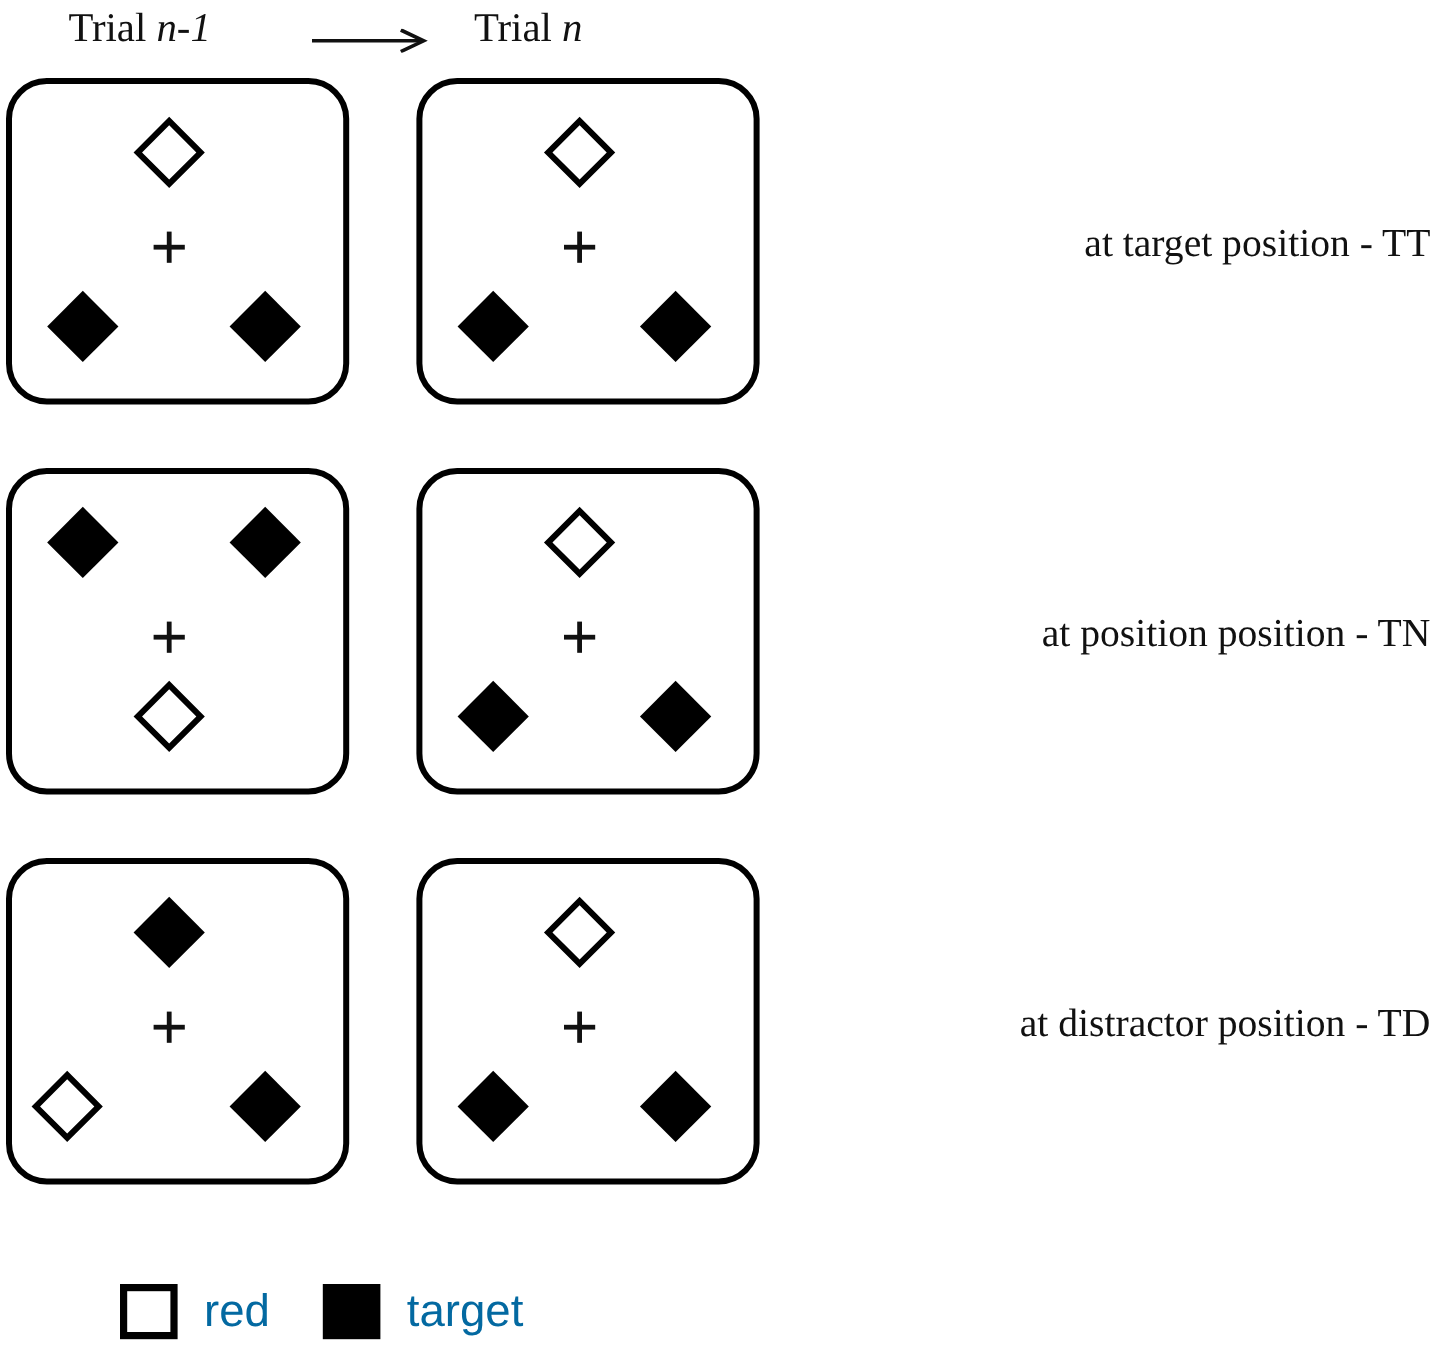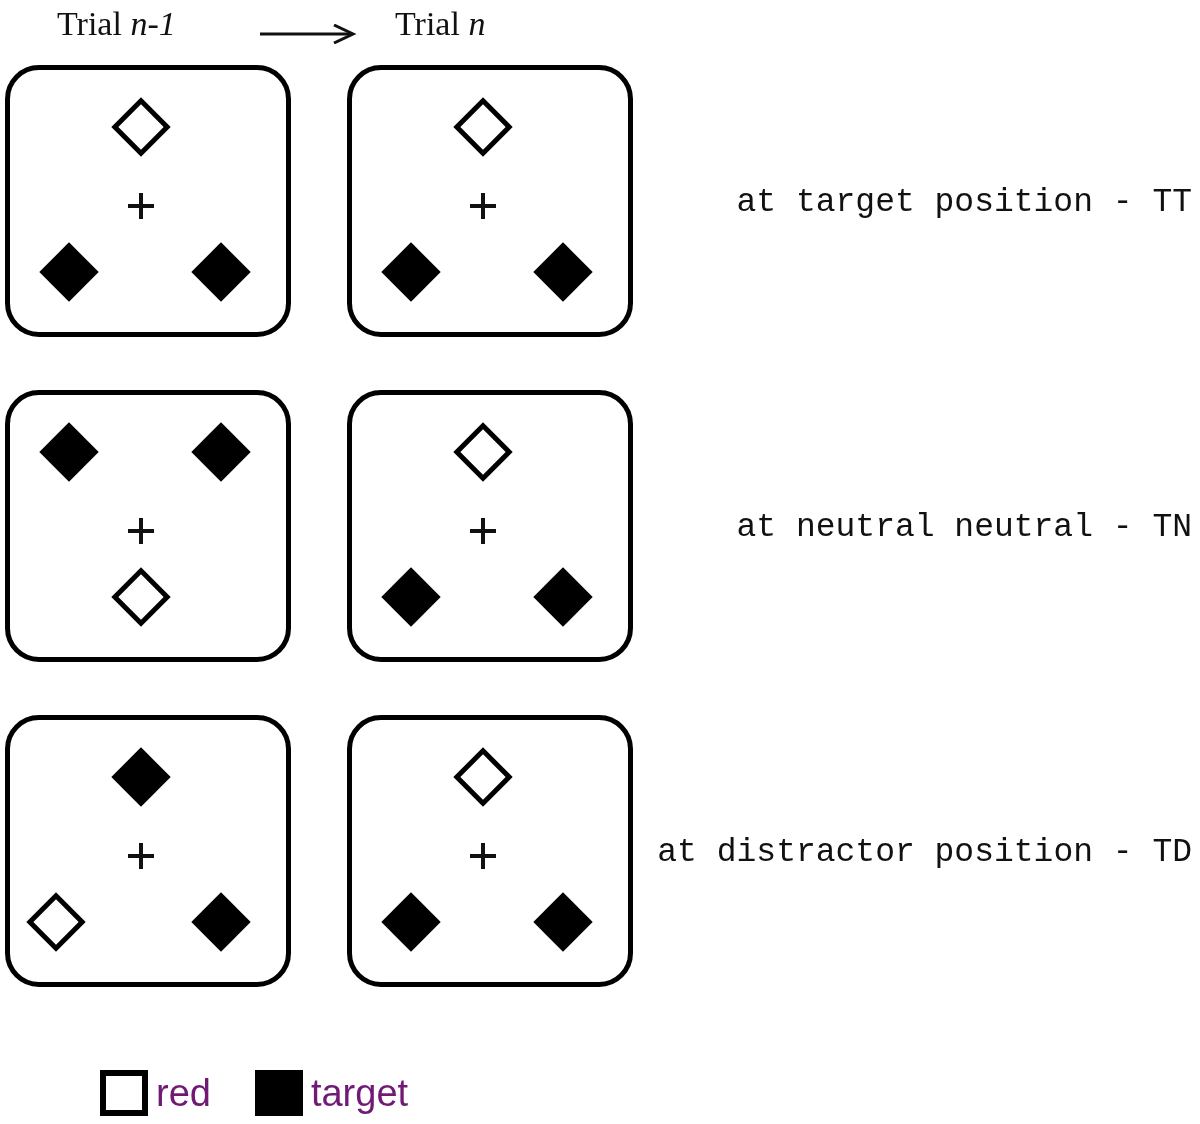--- a/index.html
+++ b/index.html
@@ -104,21 +104,21 @@
   }
   .diamond.open {
     background: #ffffff;
     border: 5px solid #000000;
   }
 
   
   .condition-label {
     position: absolute;
     right: 8px;
-    font-family: Liberation Mono, monospace;
+    font-family: Liberation Serif, serif;
     font-size: 33px;
     line-height: 40px;
     white-space: nowrap;
     text-align: center;
     color: #111;
   }
   #label-tt { top: 183px; }
   #label-tn { top: 508px; }
   #label-td { top: 833px; }
 
@@ -141,22 +141,22 @@
     border: 6px solid #000000;
   }
   .legend-swatch.filled {
     background: #000000;
     border: 0;
   }
   .legend-text {
     font-family: "Liberation Sans", sans-serif;
     font-size: 38px;
     line-height: 46px;
-    color: #701a75;
-    margin-left: 8px;
+    color: #0369a1;
+    margin-left: 22px;
     margin-right: 44px;
     white-space: nowrap;
   }
 </style>
 </head>
 <body>
 
 <div id="header-row">
   <div class="header-label" id="header-trial-prev"><span>Trial </span><span class="ital">n-1</span></div>
 
@@ -207,21 +207,21 @@
 
   <div class="panel row-3 col-right">
     <div class="fixation" style="left:118px; top:123px;"></div>
     <div class="diamond open" style="left:110px; top:36px;"></div>
     <div class="diamond filled" style="left:38px;  top:181px;"></div>
     <div class="diamond filled" style="left:190px; top:181px;"></div>
   </div>
 </div>
 
 <div class="condition-label" id="label-tt">at target position - TT</div>
-<div class="condition-label" id="label-tn">at neutral neutral - TN</div>
+<div class="condition-label" id="label-tn">at position position - TN</div>
 <div class="condition-label" id="label-td">at distractor position - TD</div>
 
 <div id="legend">
   <div class="legend-swatch open"></div>
   <div class="legend-text">red</div>
   <div class="legend-swatch filled"></div>
   <div class="legend-text">target</div>
 </div>
 
 </body></html>

